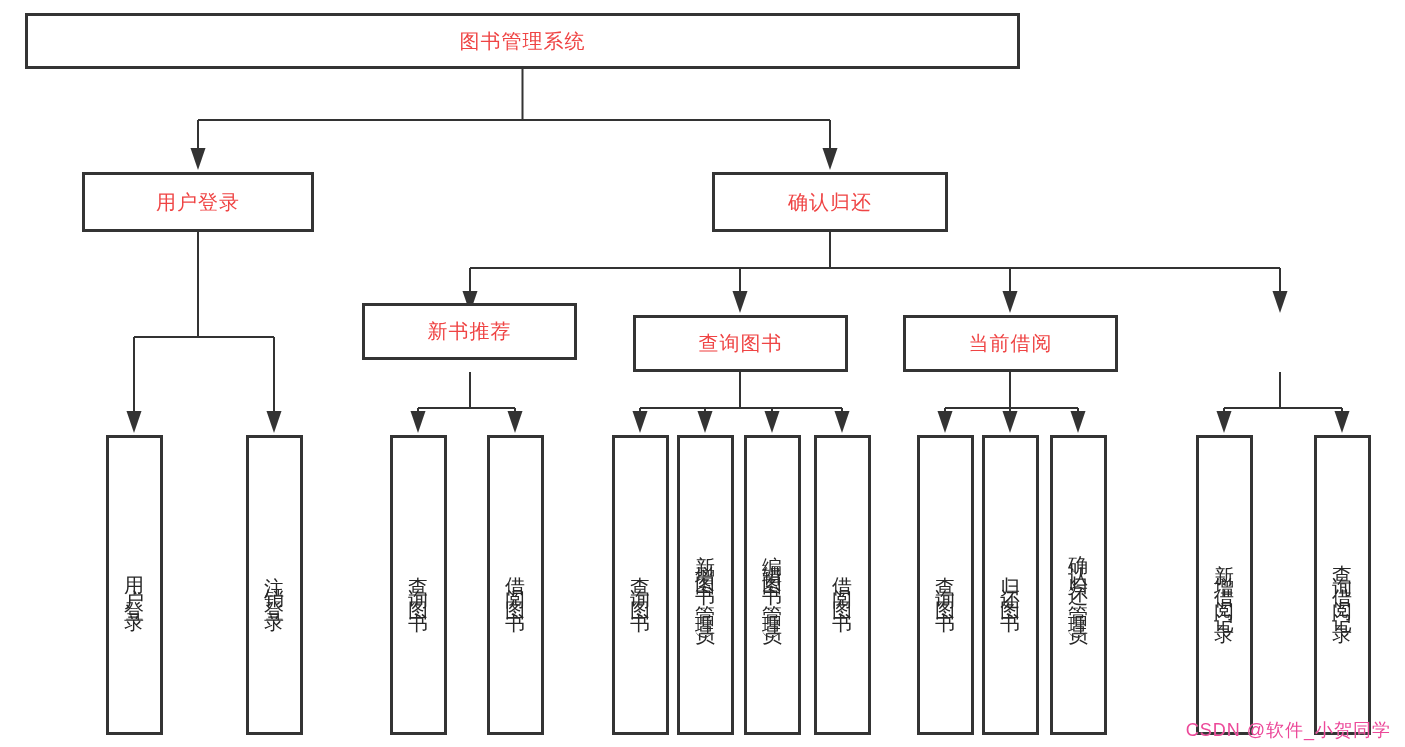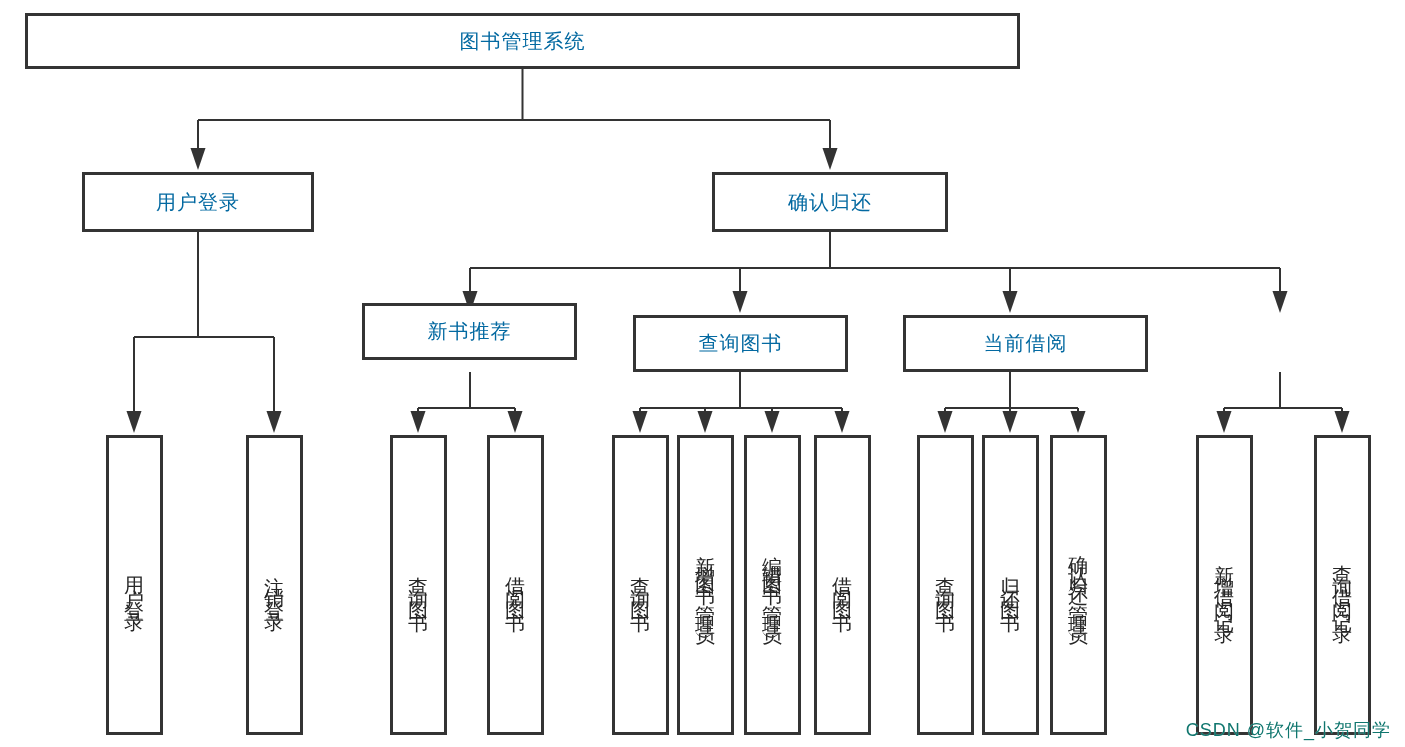--- a/index.html
+++ b/index.html
@@ -34,21 +34,21 @@
     position: absolute;
     background: #ffffff;
     border: 3px solid #343434;
     display: flex;
     align-items: center;
     justify-content: center;
     z-index: 1;
   }
   .hlabel {
     font-size: 20px;
-    color: #0369a1;
+    color: #ef4444;
     letter-spacing: 1px;
     white-space: nowrap;
     font-family: Liberation Mono, monospace;
   }
   .vbox {
     position: absolute;
     width: 57px;
     height: 300px;
     top: 435px;
     background: #ffffff;
@@ -66,21 +66,21 @@
     letter-spacing: 12px;
     color: #262626;
     white-space: nowrap;
   }
   .vbox.long .vlabel { letter-spacing: 10px; }
   .watermark {
     position: absolute;
     right: 14px;
     bottom: 5px;
     font-size: 18px;
-    color: #0f766e;
+    color: #ec4899;
     letter-spacing: 1px;
     z-index: 2;
     text-shadow: 0 0 1px rgba(255,255,255,0.6);
     white-space: nowrap;
   }
 </style>
 </head>
 <body>
 
 <div class="canvas">
@@ -145,21 +145,21 @@
   <div class="hbox" style="left:712px;top:172px;width:236px;height:60px">
     <span class="hlabel">确认归还</span>
   </div>
 
   <div class="hbox" style="left:362px;top:303px;width:215px;height:57px">
     <span class="hlabel">新书推荐</span>
   </div>
   <div class="hbox" style="left:633px;top:315px;width:215px;height:57px">
     <span class="hlabel">查询图书</span>
   </div>
-  <div class="hbox" style="left:903px;top:315px;width:245px;height:57px">
+  <div class="hbox" style="left:903px;top:315px;width:215px;height:57px">
     <span class="hlabel">当前借阅</span>
   </div>
 
   <div class="vbox" style="left:106px">
     <span class="vlabel">用户登录</span>
   </div>
   <div class="vbox" style="left:246px">
     <span class="vlabel">注销登录</span>
   </div>
 

